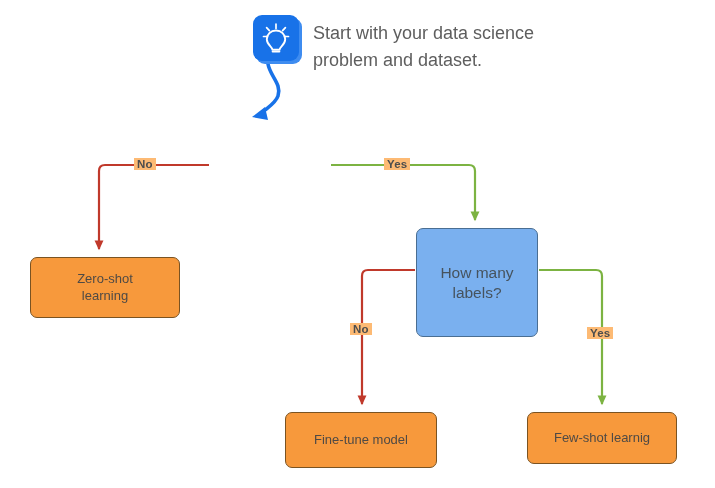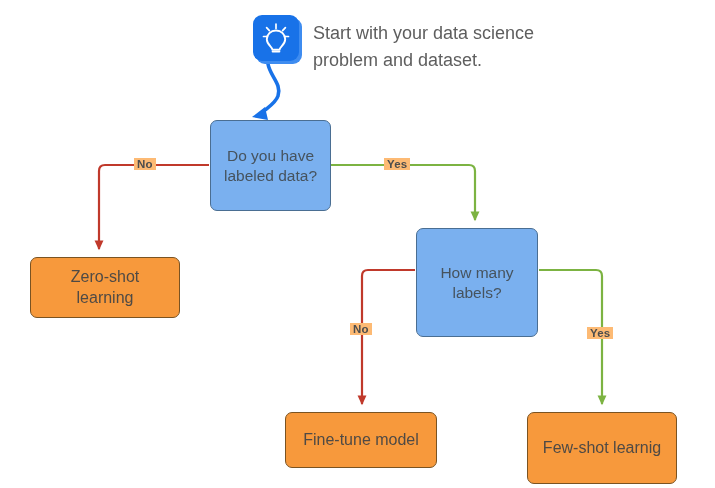--- a/index.html
+++ b/index.html
@@ -39,21 +39,21 @@
   .node-decision {
     background: #7AB0EF;
     border: 1px solid #4A6E92;
     color: #46535E;
     font-size: 15.5px;
   }
   .node-terminal {
     background: #F7993C;
     border: 1px solid #7A5322;
     color: #4F4A45;
-    font-size: 16px;
+    font-size: 13px;
   }
   .node-label {
     display: block;
     padding: 0 6px;
     white-space: pre-line;
   }
   .start-icon {
     position: absolute;
     left: 253px;
     top: 15px;
@@ -125,40 +125,36 @@
       <path d="M 23 15.5 C 17.6 15.5 13.8 19.4 13.8 24.3 C 13.8 27.6 15.8 29.8 17.6 31.6
                C 18.8 32.8 19.4 33.6 19.4 34.8 L 26.6 34.8 C 26.6 33.6 27.2 32.8 28.4 31.6
                C 30.2 29.8 32.2 27.6 32.2 24.3 C 32.2 19.4 28.4 15.5 23 15.5 Z" fill="none" stroke="#ffffff" stroke-width="1.9" stroke-linejoin="round"></path>
       <line x1="19.6" y1="36.6" x2="26.4" y2="36.6" stroke="#ffffff" stroke-width="1.9" stroke-linecap="round"></line>
     </svg>
   </div>
 
   <div class="start-caption">Start with your data science
 problem and dataset.</div>
 
-  <div class="node node-decision" style="left:210px; top:120px; width:121px; height:91px;">
-    <span class="node-label">Do you have
-labeled data?</span>
-  </div>
 
   <div class="node node-terminal" style="left:30px; top:257px; width:150px; height:61px;">
     <span class="node-label">Zero-shot
 learning</span>
   </div>
 
   <div class="node node-decision" style="left:416px; top:228px; width:122px; height:109px;">
     <span class="node-label">How many
 labels?</span>
   </div>
 
   <div class="node node-terminal" style="left:285px; top:412px; width:152px; height:56px;">
     <span class="node-label">Fine-tune model</span>
   </div>
 
-  <div class="node node-terminal" style="left:527px; top:412px; width:150px; height:72px;">
+  <div class="node node-terminal" style="left:527px; top:412px; width:150px; height:52px;">
     <span class="node-label">Few-shot learnig</span>
   </div>
 
   <div class="edge-label" style="left:134px; top:158px;">No</div>
   <div class="edge-label" style="left:384px; top:158px;">Yes</div>
   <div class="edge-label" style="left:350px; top:323px;">No</div>
   <div class="edge-label" style="left:587px; top:327px;">Yes</div>
 
 </div>
 

